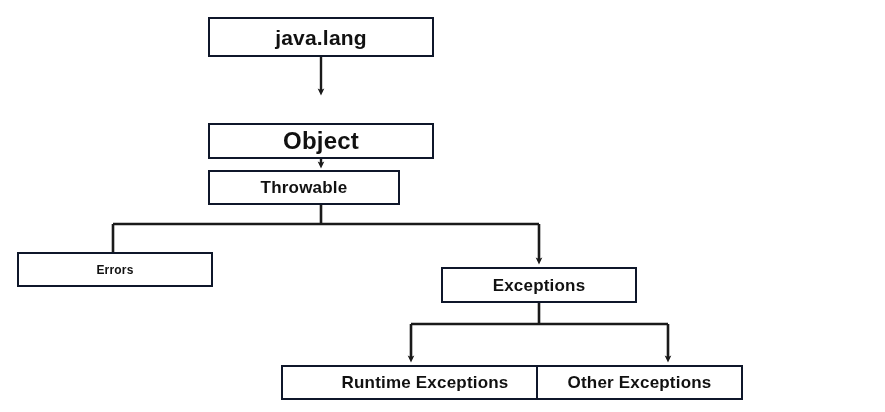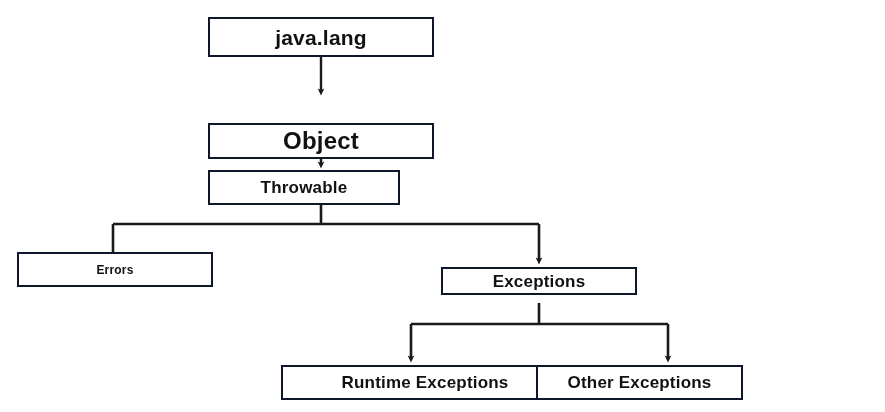--- a/index.html
+++ b/index.html
@@ -36,21 +36,21 @@
   }
   .node-label {
     display: block;
     line-height: 1;
   }
   
   #node-javalang   { left: 208px; top: 17px;  width: 226px; height: 40px; font-size: 21px; }
   #node-object     { left: 208px; top: 98px;  width: 226px; height: 36px; font-size: 24px; margin-top: 25px; }
   #node-throwable  { left: 208px; top: 170px; width: 192px; height: 35px; font-size: 17px; }
   #node-errors     { left: 17px;  top: 252px; width: 196px; height: 35px; font-size: 12px; }
-  #node-exceptions { left: 441px; top: 267px; width: 196px; height: 28px; font-size: 17px; }
+  #node-exceptions { left: 441px; top: 267px; width: 196px; height: 36px; font-size: 17px; }
   #node-runtime    { left: 281px; top: 365px; width: 288px; height: 35px; font-size: 17px; }
   #node-other      { left: 536px; top: 365px; width: 207px; height: 35px; font-size: 17px; }
 </style>
 </head>
 <body>
 
 <svg id="diagram-canvas" viewBox="0 0 885 412" xmlns="http://www.w3.org/2000/svg">
   <defs>
     <marker id="arrowhead" markerWidth="9" markerHeight="9" refX="4.2" refY="4.2" orient="auto" markerUnits="userSpaceOnUse">
       <path d="M0.6,0.9 L7.8,4.2 L0.6,7.5 L2.3,4.2 Z" fill="#1a1a1a"></path>

